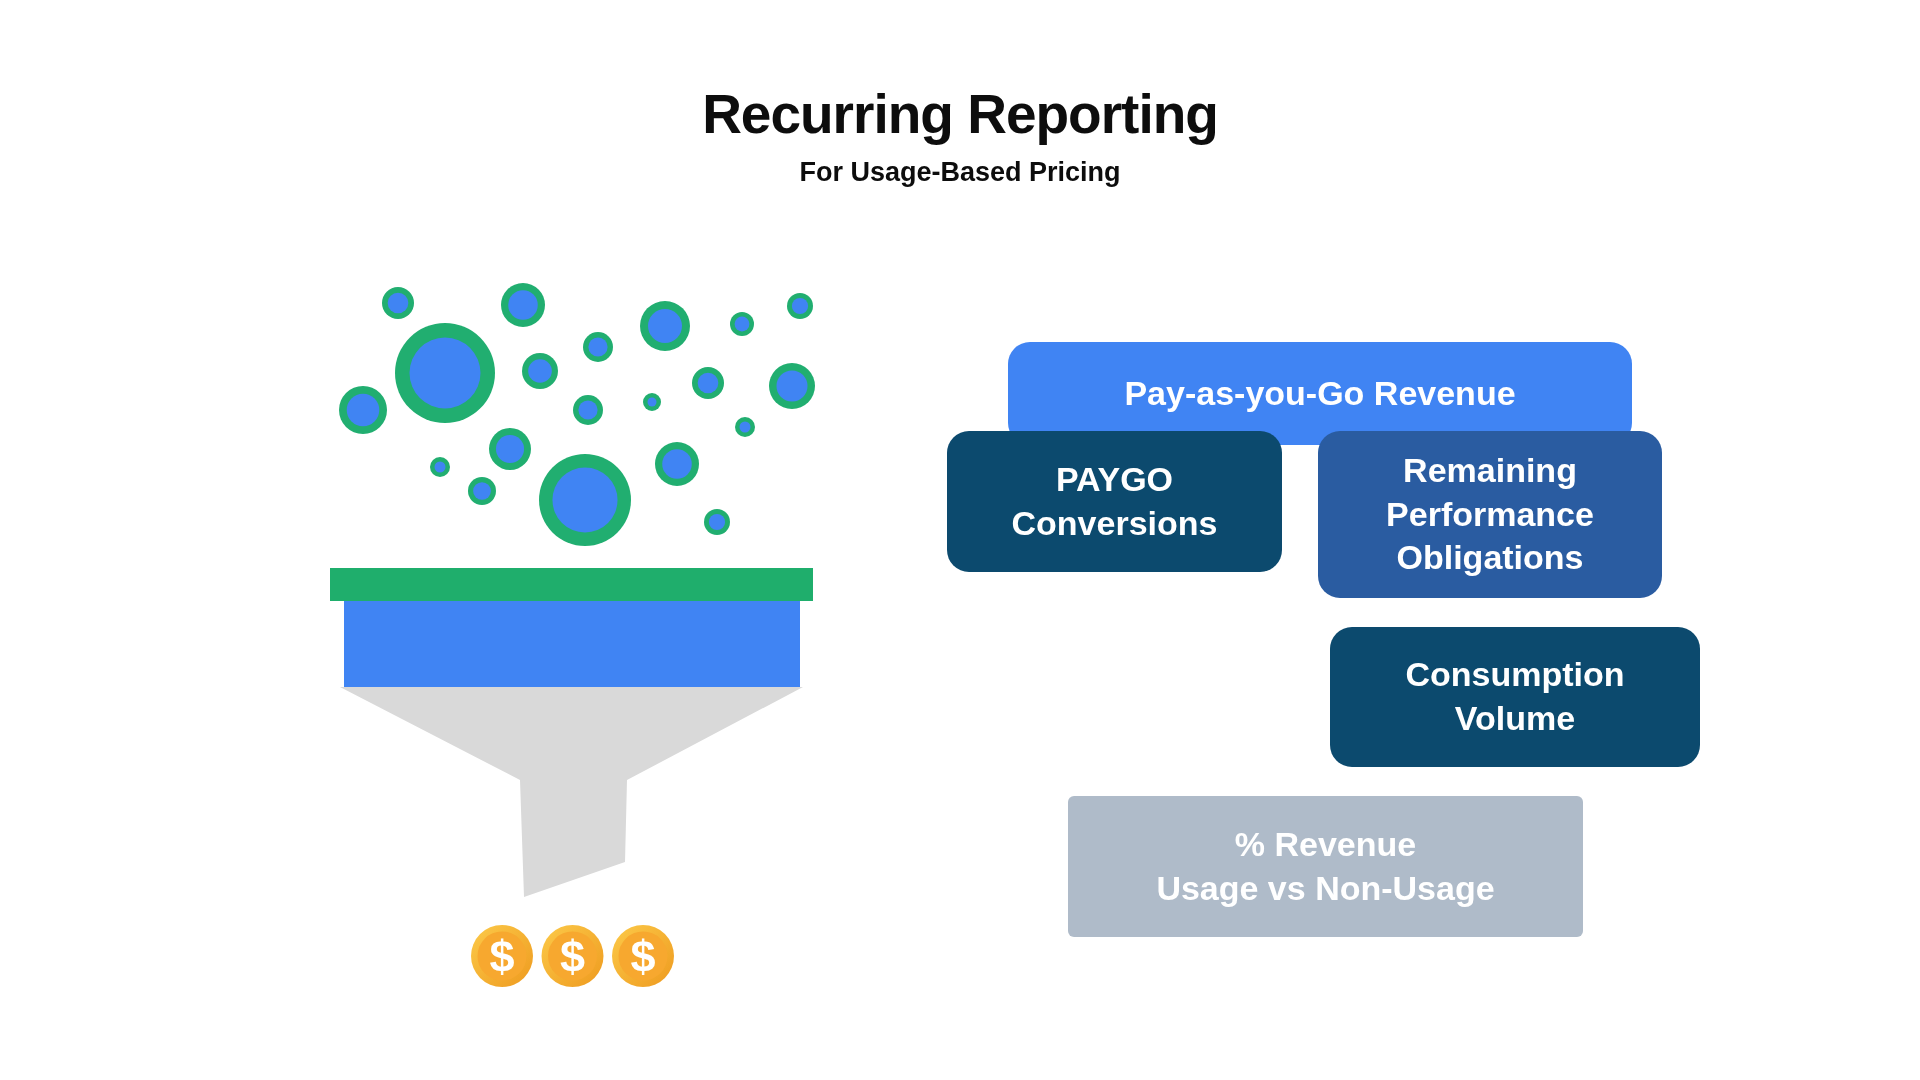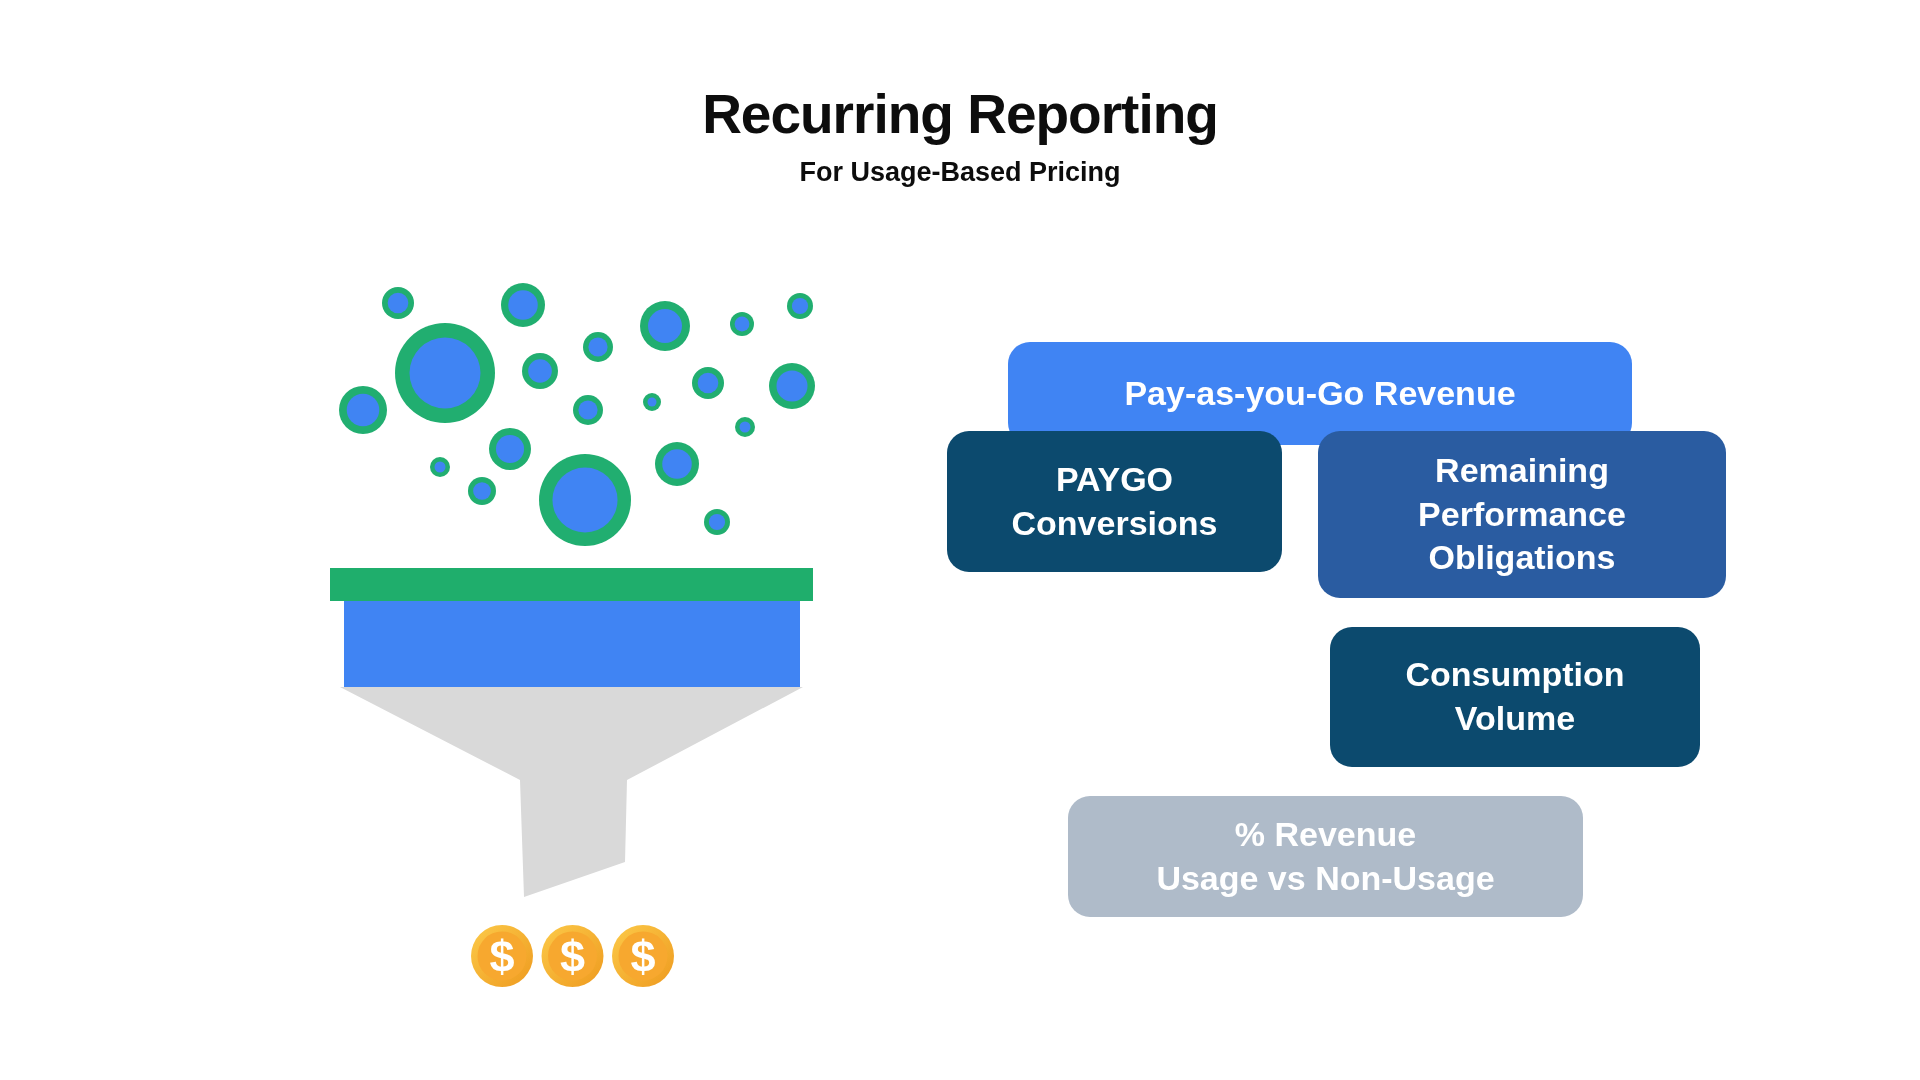--- a/index.html
+++ b/index.html
@@ -25,24 +25,24 @@
   #illus { position:absolute; left:0; top:0; width:1920px; height:1080px; }
 
   
   .box {
     position:absolute; border-radius:22px; color:#ffffff;
     font-weight:700; display:flex; align-items:center; justify-content:center;
     text-align:center; white-space:pre-line; line-height:1.28; font-size:34px;
   }
   .m1 { left:1008px; top:302px; width:624px; height:103px;margin-top:40px; }
   .m2 { left:947px;  top:431px; width:335px; height:141px; }
-  .m3 { left:1318px; top:431px; width:408px; height:167px; }
+  .m3 { left:1318px; top:431px; width:344px; height:167px; }
   .m4 { left:982px;  top:603px; width:280px; height:167px; }
   .m5 { left:1290px; top:627px; width:370px; height:140px; }
-  .m6 { left:1068px; top:796px; width:515px; height:121px; }
+  .m6 { left:1068px; top:796px; width:515px; height:141px;border-radius:6px; }
 </style>
 </head>
 <body>
 
 <div class="page">
 
   <h1 class="title">Recurring Reporting</h1>
   <p class="subtitle">For Usage-Based Pricing</p>
 
   <svg id="illus" viewBox="0 0 1920 1080" aria-hidden="true">

